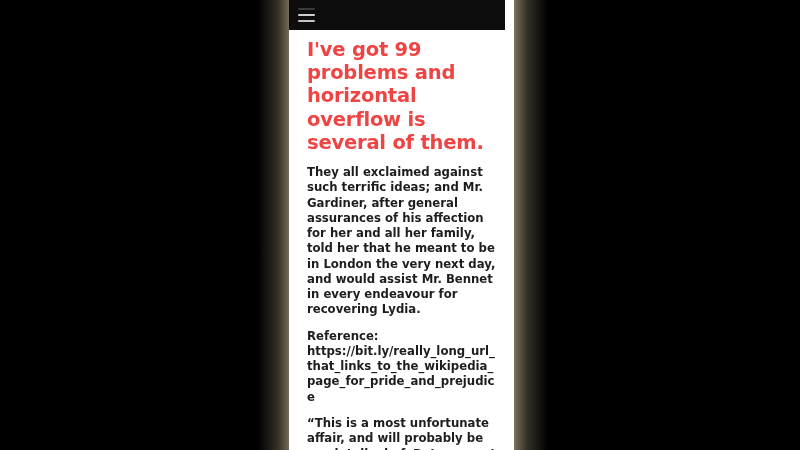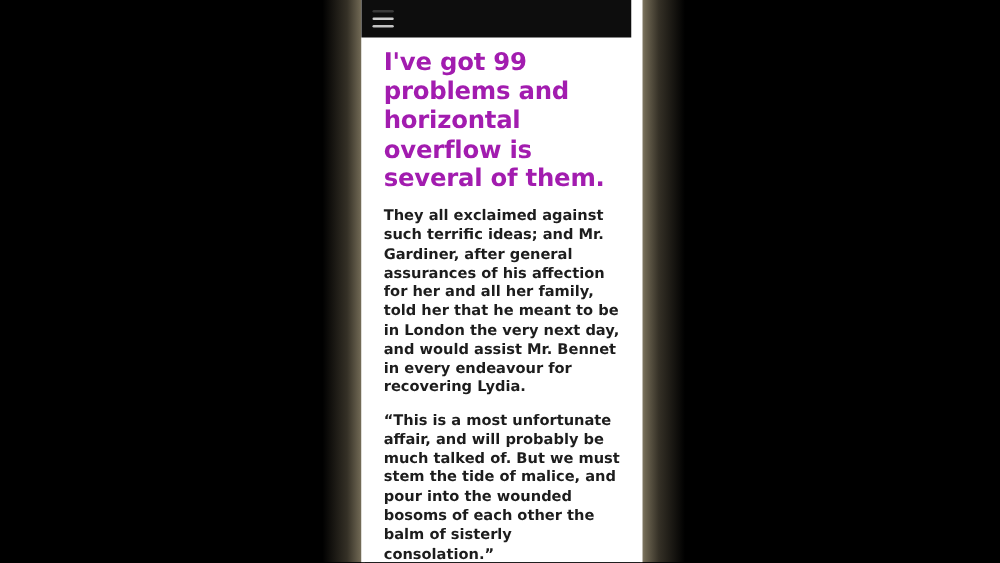--- a/index.html
+++ b/index.html
@@ -92,21 +92,21 @@
 
   
   #content {
     padding: 8px 14px 0 18px;
   }
 
   #headline {
     font-size: 19.5px;
     line-height: 1.19;
     font-weight: bold;
-    color: #a21caf;
+    color: #ef4444;
     letter-spacing: -0.2px;
     margin-bottom: 11px;
   }
 
   .para {
     font-size: 11.7px;
     line-height: 1.305;
     color: #1d1d1d;
     margin-bottom: 11px;
     word-break: break-word;
@@ -132,18 +132,19 @@
         <i></i>
       </div>
     </div>
 
     <div id="content">
 
       <h1 id="headline">I've got 99 problems and horizontal overflow is several of them.</h1>
 
       <p class="para">They all exclaimed against such terrific ideas; and Mr. Gardiner, after general assurances of his affection for her and all her family, told her that he meant to be in London the very next day, and would assist Mr. Bennet in every endeavour for recovering Lydia.</p>
 
+      <p class="para">Reference: https://bit.ly/really_long_url_that_links_to_the_wikipedia_page_for_pride_and_prejudice</p>
 
       <p class="para">“This is a most unfortunate affair, and will probably be much talked of. But we must stem the tide of malice, and pour into the wounded bosoms of each other the balm of sisterly consolation.”</p>
 
     </div>
   </div>
 </div>
 
 </body></html>

